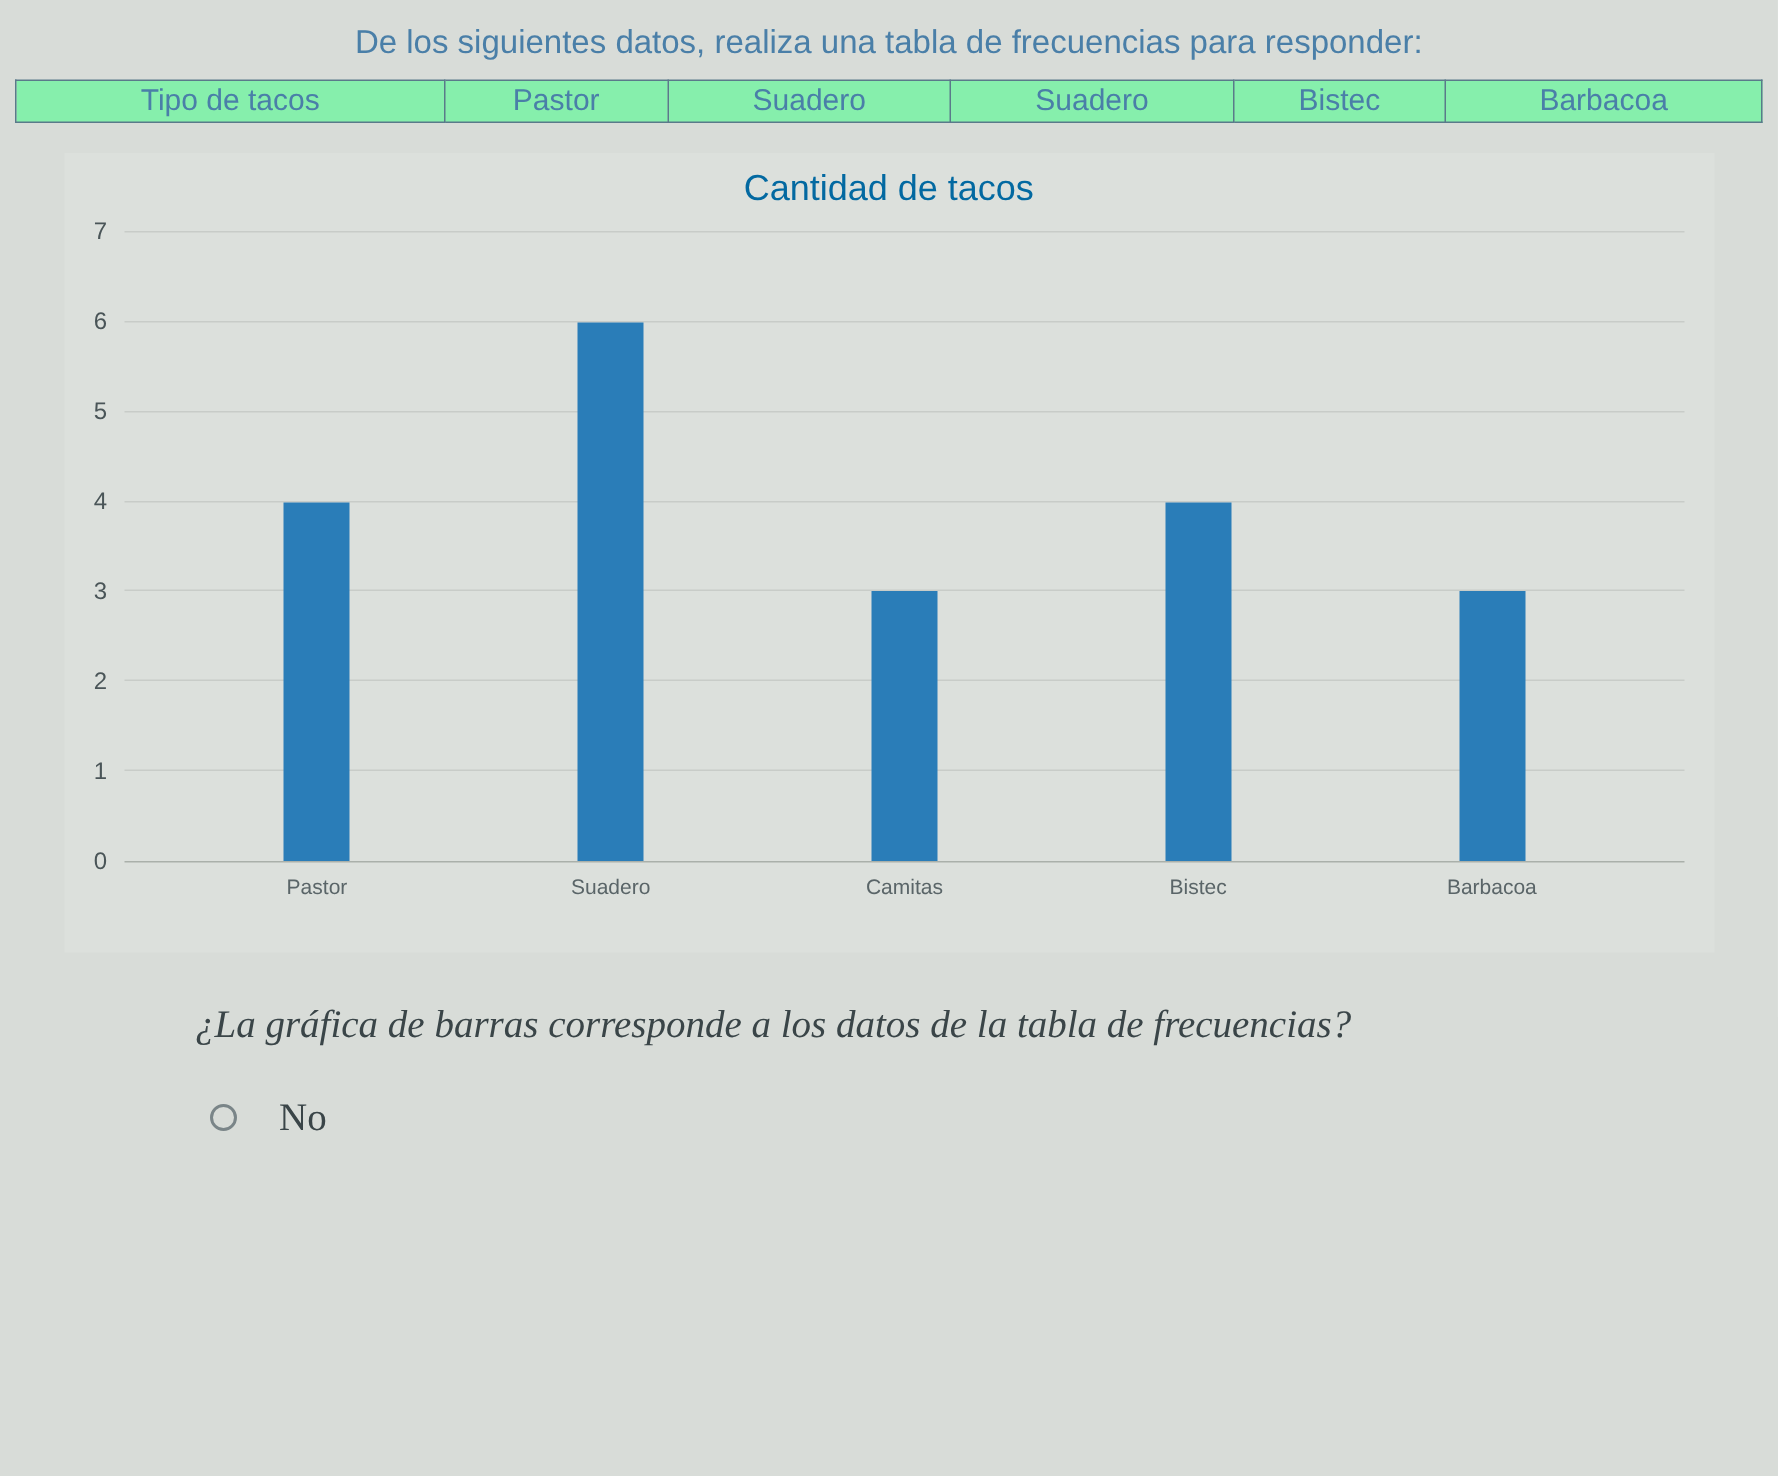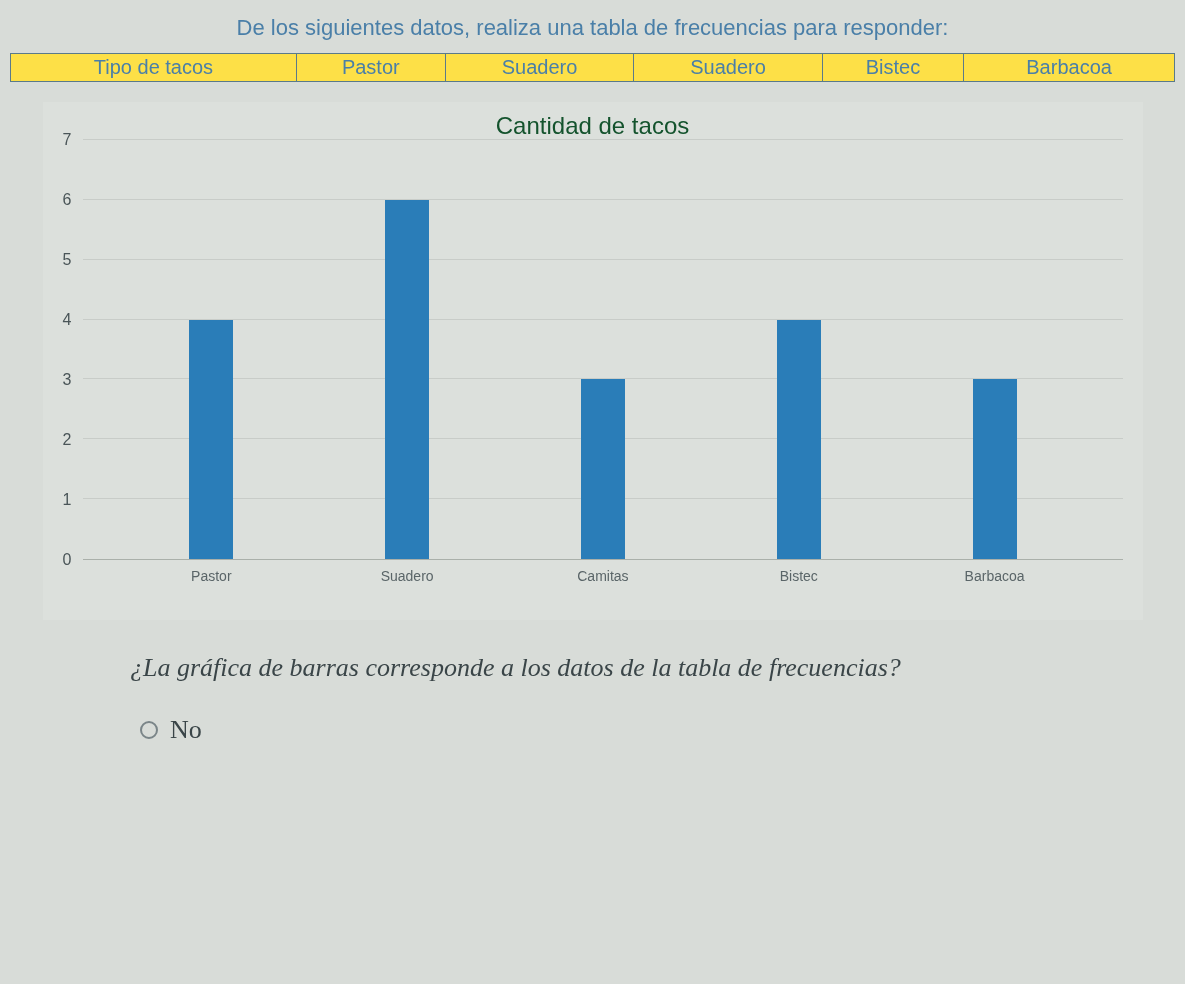--- a/index.html
+++ b/index.html
@@ -22,41 +22,42 @@
     width: 100%;
     border-collapse: collapse;
     margin-bottom: 20px;
   }
   .data-table td, .data-table th {
     border: 1px solid #5a7a8a;
     text-align: center;
     padding: 2px 4px;
     font-size: 20px;
     color: #3a5568;
-    background: #fde047;
+    background: #86efac;
   }
   .data-table .row-header {
     color: #4a7fa8;
     font-weight: normal;
   }
   .data-table .col-header {
     color: #4a7fa8;
     font-weight: normal;
   }
   .chart-container {
     width: 1100px;
     margin: 0 auto 30px;
     background: #dce0dc;
     padding: 10px 20px 20px;
   }
   .chart-title {
     text-align: center;
     font-size: 24px;
-    color: #14532d;
-    font-weight: normal;
+    color: #0369a1;
+    font-weight: normal;
+    margin-bottom: 15px;
   }
   .chart {
     display: flex;
     height: 460px;
   }
   .y-axis {
     display: flex;
     flex-direction: column;
     justify-content: space-between;
     align-items: flex-end;
@@ -120,21 +121,21 @@
     color: #3a4548;
     line-height: 1.35;
     margin-bottom: 30px;
   }
   .options {
     padding-left: 10px;
   }
   .option {
     display: flex;
     align-items: center;
-    gap: 12px;
+    gap: 28px;
     font-size: 26px;
     color: #3a4548;
     margin-bottom: 8px;
     cursor: pointer;
   }
   .radio-circle {
     width: 18px;
     height: 18px;
     border: 2px solid #7a8588;
     border-radius: 50%;

